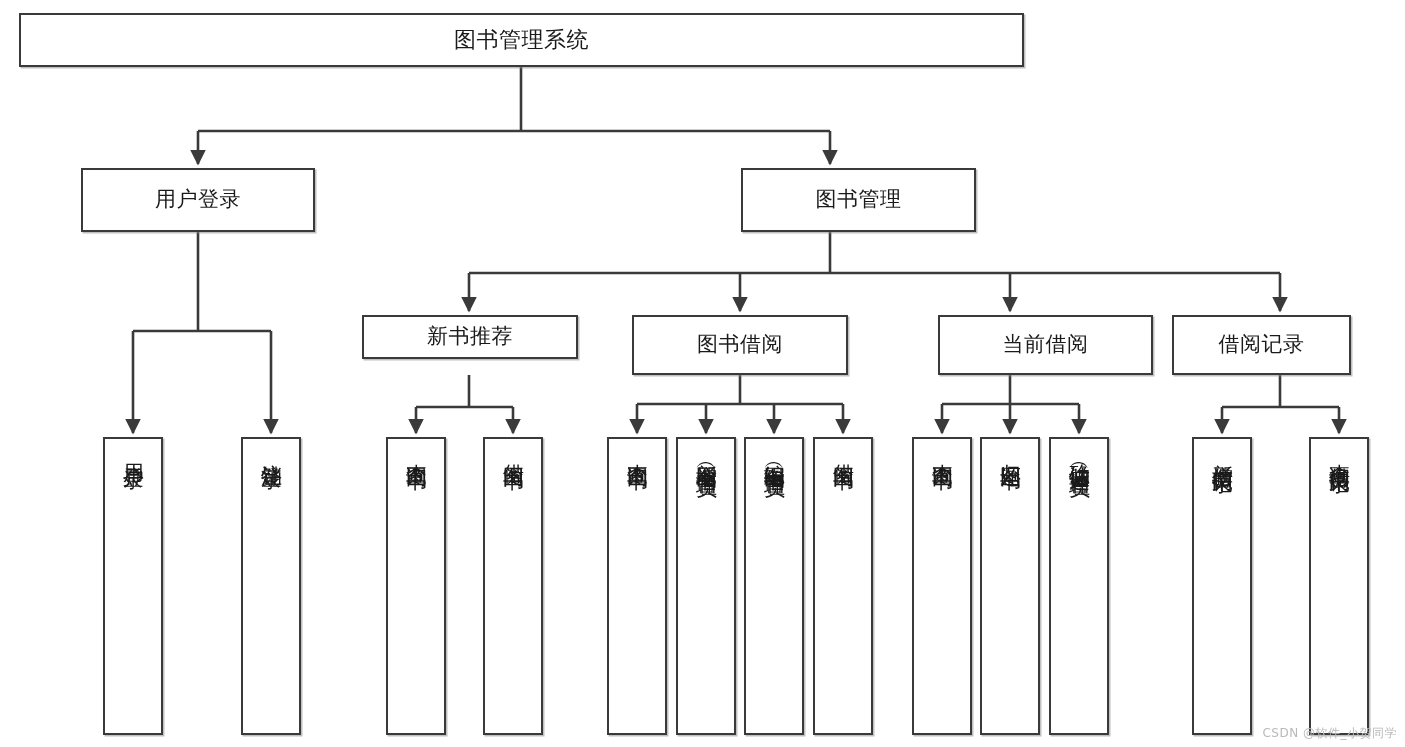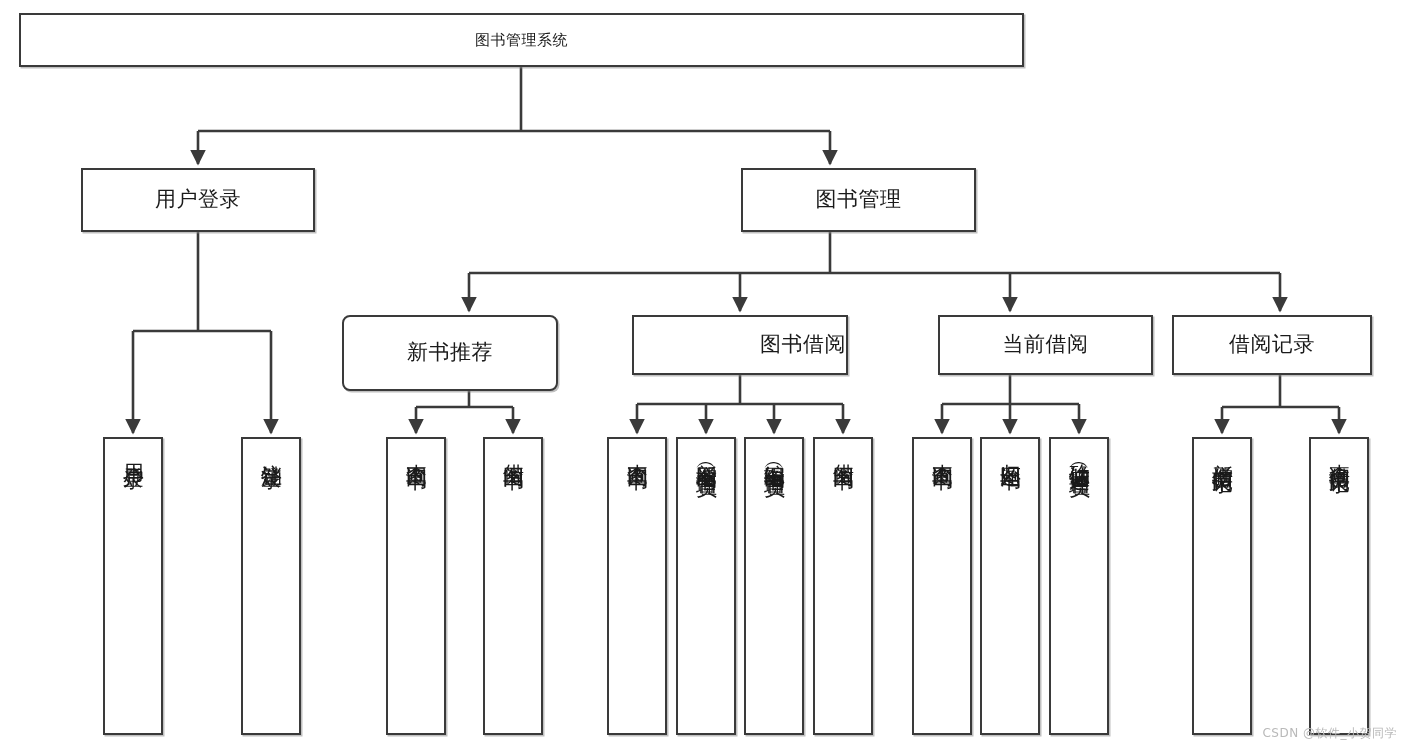--- a/index.html
+++ b/index.html
@@ -44,21 +44,21 @@
     text-align: center;
     line-height: 1.12;
     letter-spacing: 0.5px;
     color: #1a1a1a;
   }
   
   .node.horizontal .node-label {
     writing-mode: horizontal-tb;
     font-size: 21px;
   }
-  .node.root .node-label { font-size: 15px; }
+  .node.root .node-label { font-size: 22px; }
   
   .node.vertical {
     align-items: flex-start;
     justify-content: center;
     padding-top: 8px;
   }
   .node.vertical .node-label {
     writing-mode: vertical-rl;
     text-orientation: upright;
     font-size: 21px;
@@ -137,30 +137,30 @@
     <span class="node-label">图书管理系统</span>
   </div>
 
   <div class="node horizontal" style="left:81px; top:168px; width:234px; height:64px;">
     <span class="node-label">用户登录</span>
   </div>
   <div class="node horizontal" style="left:712px; top:168px; width:235px; height:64px;margin-left:29px;">
     <span class="node-label">图书管理</span>
   </div>
 
-  <div class="node horizontal" style="left:342px; top:315px; width:216px; height:76px;border-radius:8px;">
+  <div class="node horizontal" style="left:362px; top:315px; width:216px; height:44px;">
     <span class="node-label">新书推荐</span>
   </div>
-  <div class="node horizontal" style="left:632px; top:315px; width:216px; height:60px;justify-content:flex-end;">
+  <div class="node horizontal" style="left:632px; top:315px; width:216px; height:60px;">
     <span class="node-label">图书借阅</span>
   </div>
   <div class="node horizontal" style="left:903px; top:315px; width:215px; height:60px;margin-left:35px;">
     <span class="node-label">当前借阅</span>
   </div>
-  <div class="node horizontal" style="left:1172px; top:315px; width:200px; height:60px;">
+  <div class="node horizontal" style="left:1172px; top:315px; width:179px; height:60px;">
     <span class="node-label">借阅记录</span>
   </div>
 
   <div class="node vertical" style="left:103px; top:437px; width:60px; height:298px;">
     <span class="node-label">用户登录</span>
   </div>
   <div class="node vertical" style="left:241px; top:437px; width:60px; height:298px;">
     <span class="node-label">注销登录</span>
   </div>
 

